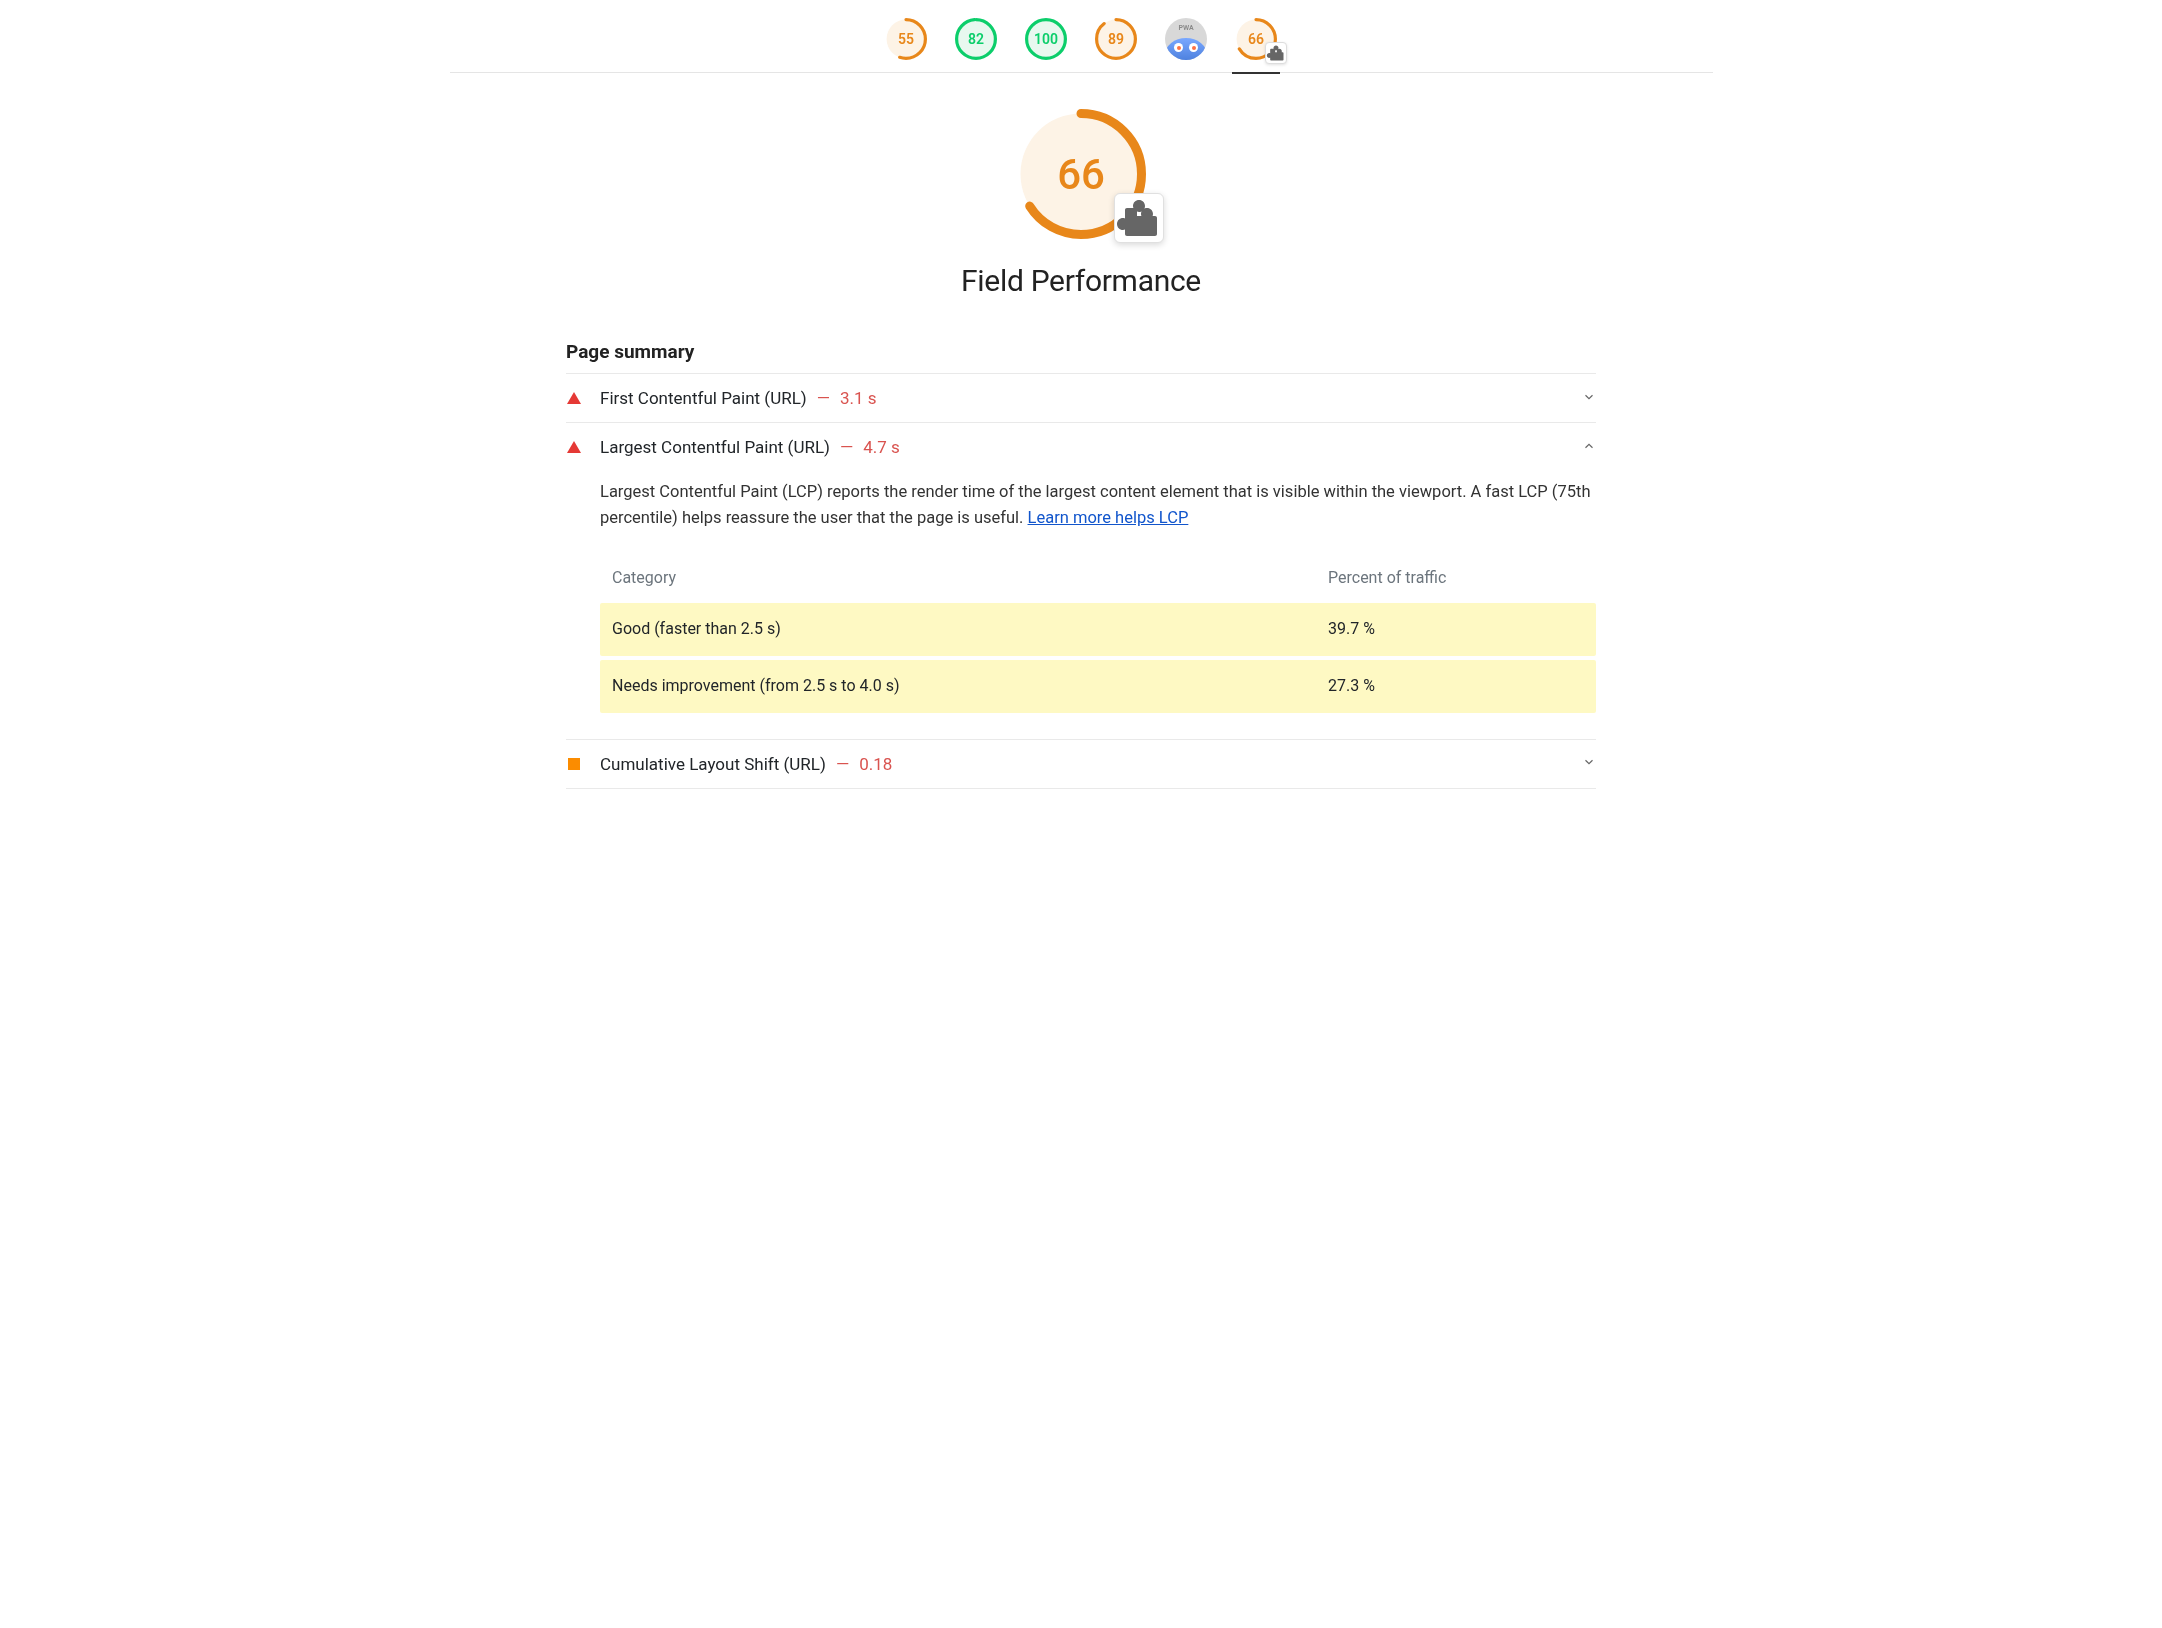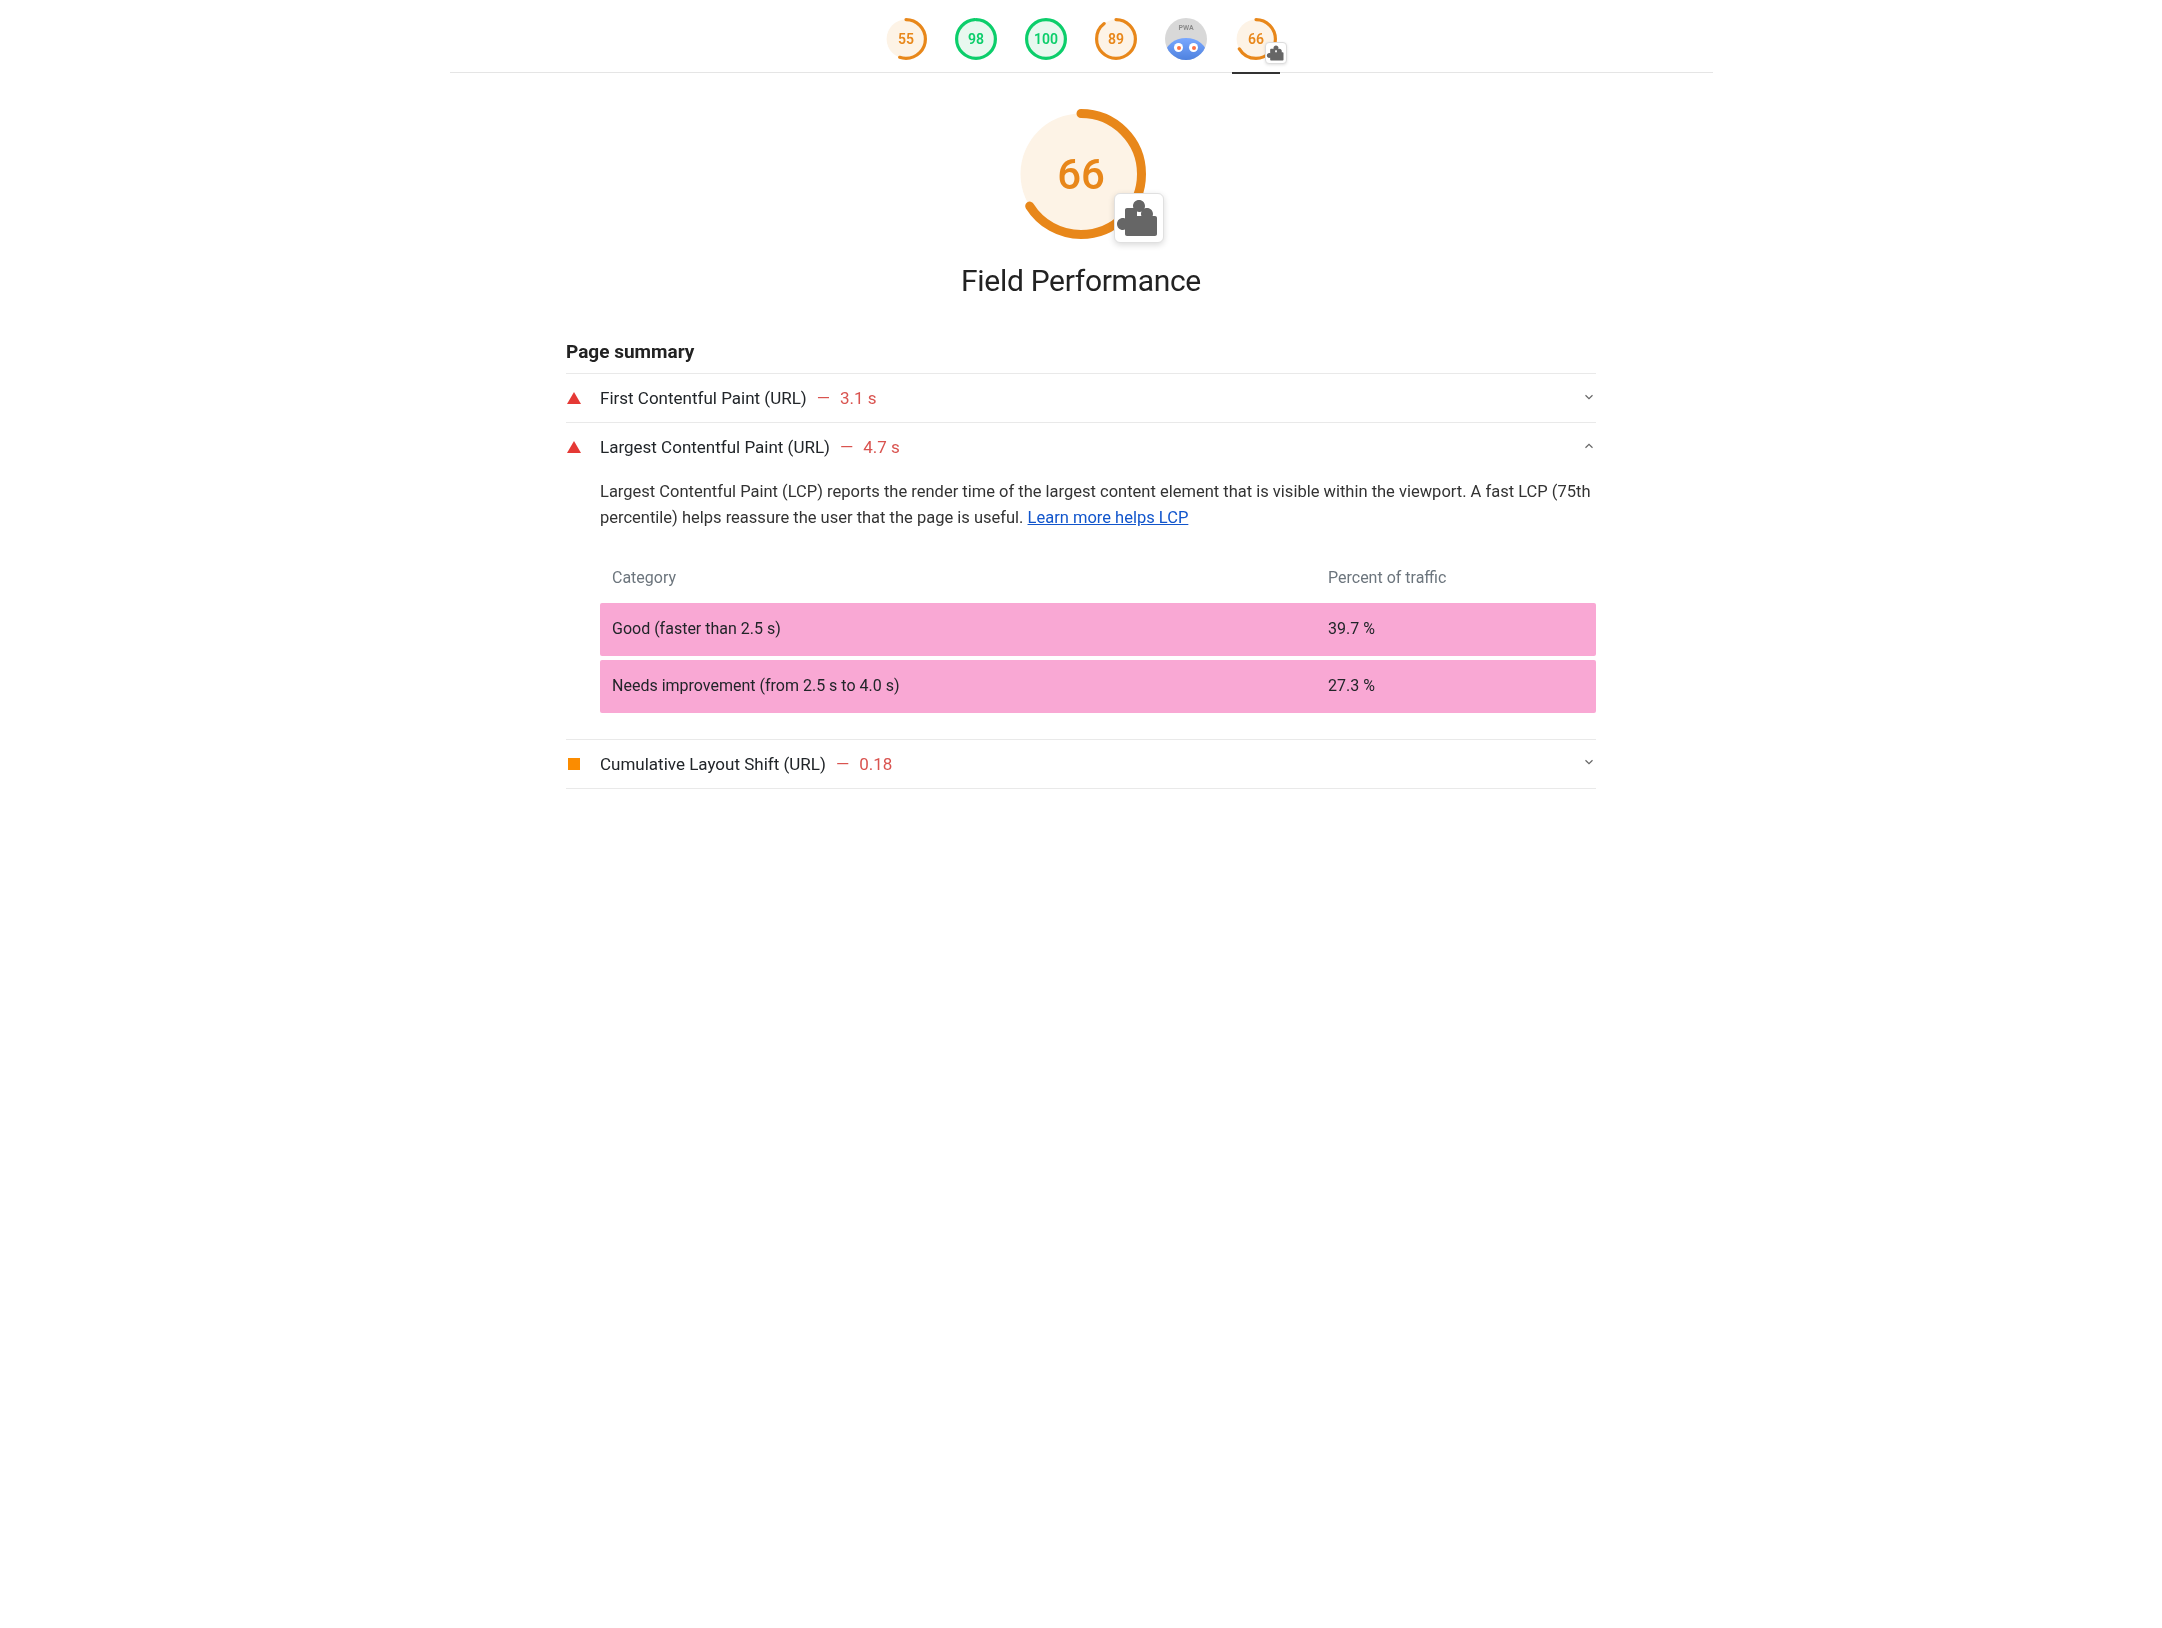--- a/index.html
+++ b/index.html
@@ -84,21 +84,21 @@
   .sq-orange { width:12px; height:12px; background:#fb8c00; }
   .metric-name { font-size:17px; color:#212529; }
   .metric-dash { margin: 0 10px; color:#d9534f; font-size:17px;}
   .metric-val { color:#d9534f; font-size:17px; }
   .spacer { flex:1; }
   .chevron { color:#666; }
 
   .expand-body { padding: 8px 0 22px 34px; font-size:16.5px; color:#333; line-height:1.55;}
   table.dist { width:100%; border-collapse:separate; border-spacing:0 4px; margin-top:24px;}
   table.dist th { text-align:left; font-weight:400; color:#6c757d; font-size:16px; padding: 8px 12px; }
-  table.dist td { background:#f9a8d4; padding: 14px 12px; font-size:16px; color:#212529;}
+  table.dist td { background:#fef9c3; padding: 14px 12px; font-size:16px; color:#212529;}
   table.dist tr td:first-child { border-top-left-radius:2px; border-bottom-left-radius:2px;}
   table.dist tr td:last-child { border-top-right-radius:2px; border-bottom-right-radius:2px;}
   table.dist th.col2, table.dist td.col2 { width:280px; }
   .orange-txt { color:#e8871a; }
   .green-txt  { color:#0cce6b; }
 </style>
 </head>
 <body>
 
 <div class="container">
@@ -108,21 +108,21 @@
     <circle cx="21" cy="21" r="19.4" fill="#fdf3e6" stroke="none"></circle>
     <circle cx="21" cy="21" r="19.4" fill="none" stroke="#e8871a" stroke-width="3.2" stroke-linecap="round" stroke-dasharray="67.04158722760619 54.85220773167778" transform="rotate(-90 21 21)"></circle>
   </svg>
         <div class="score orange-txt">55</div>
       </div>
       <div class="gauge-small">
         <svg viewBox="0 0 42 42">
     <circle cx="21" cy="21" r="19.4" fill="#e8f8ef" stroke="none"></circle>
     <circle cx="21" cy="21" r="19.4" fill="none" stroke="#0cce6b" stroke-width="3.2" stroke-linecap="round" stroke-dasharray="119.45591906009828 2.437875899185684" transform="rotate(-90 21 21)"></circle>
   </svg>
-        <div class="score green-txt">98</div>
+        <div class="score green-txt">82</div>
       </div>
       <div class="gauge-small">
         <svg viewBox="0 0 42 42">
     <circle cx="21" cy="21" r="19.4" fill="#e8f8ef" stroke="none"></circle>
     <circle cx="21" cy="21" r="19.4" fill="none" stroke="#0cce6b" stroke-width="3.2" stroke-linecap="round" stroke-dasharray="121.89379495928397 0" transform="rotate(-90 21 21)"></circle>
   </svg>
         <div class="score green-txt">100</div>
       </div>
       <div class="gauge-small">
         <svg viewBox="0 0 42 42">

